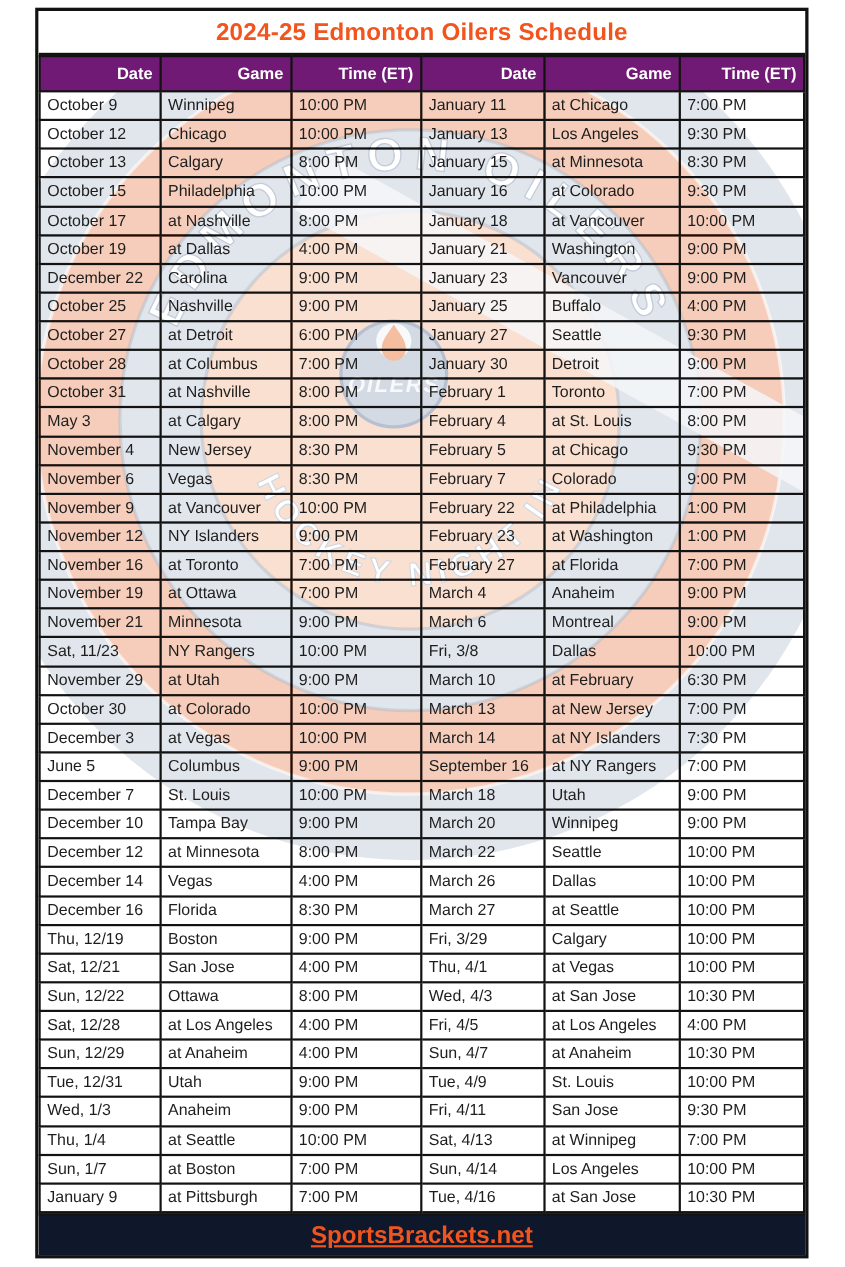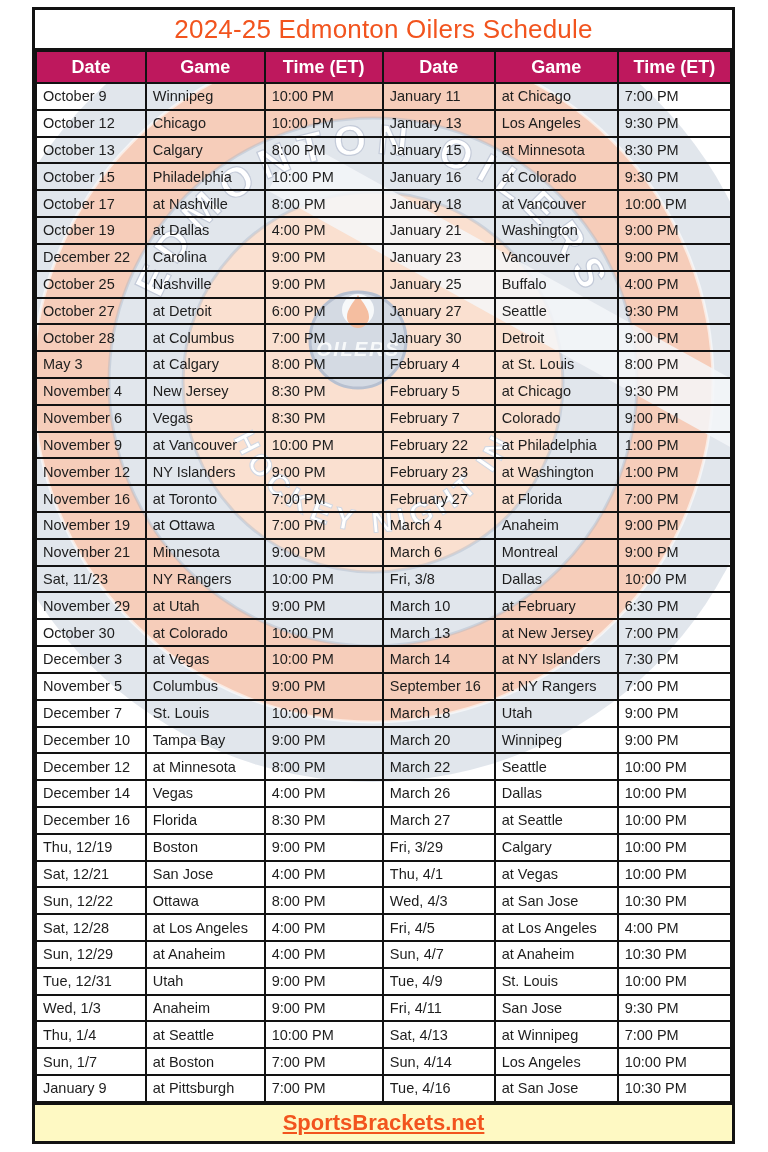--- a/index.html
+++ b/index.html
@@ -26,57 +26,57 @@
   .title-band{
     position:relative;z-index:2;
     background:#ffffff;
     border-bottom:2px solid #121212;
     height:38px;
     display:flex;align-items:center;justify-content:center;
     flex:0 0 auto;
   }
   .title-band h1{
     margin:0;
-    font-size:26px;font-weight:normal;
+    font-size:22px;font-weight:bold;
     color:#F2541E;
     letter-spacing:0.2px;
   }
   .table-wrap{
     position:relative;z-index:1;
     flex:1 1 auto;
     display:flex;
   }
   table.schedule{
     width:100%;height:100%;
     border-collapse:collapse;
     table-layout:fixed;
   }
   table.schedule th{
-    background:#be185d;
+    background:#701a75;
     color:#ffffff;
-    font-size:18px;font-weight:bold;
-    text-align:center;
+    font-size:15px;font-weight:bold;
+    text-align:right;
     padding:2px 6px;
     border:2px solid #121212;
     height:26px;
   }
   table.schedule td{
     background:rgba(255,255,255,0.5);
     color:#1d1d1d;
     font-size:14.5px;
     text-align:left;
     padding:0 6px;
     border:2px solid #121212;
     white-space:nowrap;
     overflow:hidden;
     line-height:1.25;
   }
   .footer-band{
     position:relative;z-index:2;
-    background:#fef9c3;
+    background:#0f172a;
     border-top:2px solid #121212;
     height:36px;
     display:flex;align-items:center;justify-content:center;
     flex:0 0 auto;
   }
   .footer-band a{
     font-size:22px;font-weight:bold;
     color:#F2541E;
     text-decoration:underline;
     cursor:pointer;
@@ -221,20 +221,28 @@
             </tr>
             <tr>
               <td>October 28</td>
               <td>at Columbus</td>
               <td>7:00 PM</td>
               <td>January 30</td>
               <td>Detroit</td>
               <td>9:00 PM</td>
             </tr>
             <tr>
+              <td>October 31</td>
+              <td>at Nashville</td>
+              <td>8:00 PM</td>
+              <td>February 1</td>
+              <td>Toronto</td>
+              <td>7:00 PM</td>
+            </tr>
+            <tr>
               <td>May 3</td>
               <td>at Calgary</td>
               <td>8:00 PM</td>
               <td>February 4</td>
               <td>at St. Louis</td>
               <td>8:00 PM</td>
             </tr>
             <tr>
               <td>November 4</td>
               <td>New Jersey</td>
@@ -317,21 +325,21 @@
             </tr>
             <tr>
               <td>December 3</td>
               <td>at Vegas</td>
               <td>10:00 PM</td>
               <td>March 14</td>
               <td>at NY Islanders</td>
               <td>7:30 PM</td>
             </tr>
             <tr>
-              <td>November 5</td>
+              <td>June 5</td>
               <td>Columbus</td>
               <td>9:00 PM</td>
               <td>September 16</td>
               <td>at NY Rangers</td>
               <td>7:00 PM</td>
             </tr>
             <tr>
               <td>December 7</td>
               <td>St. Louis</td>
               <td>10:00 PM</td>

